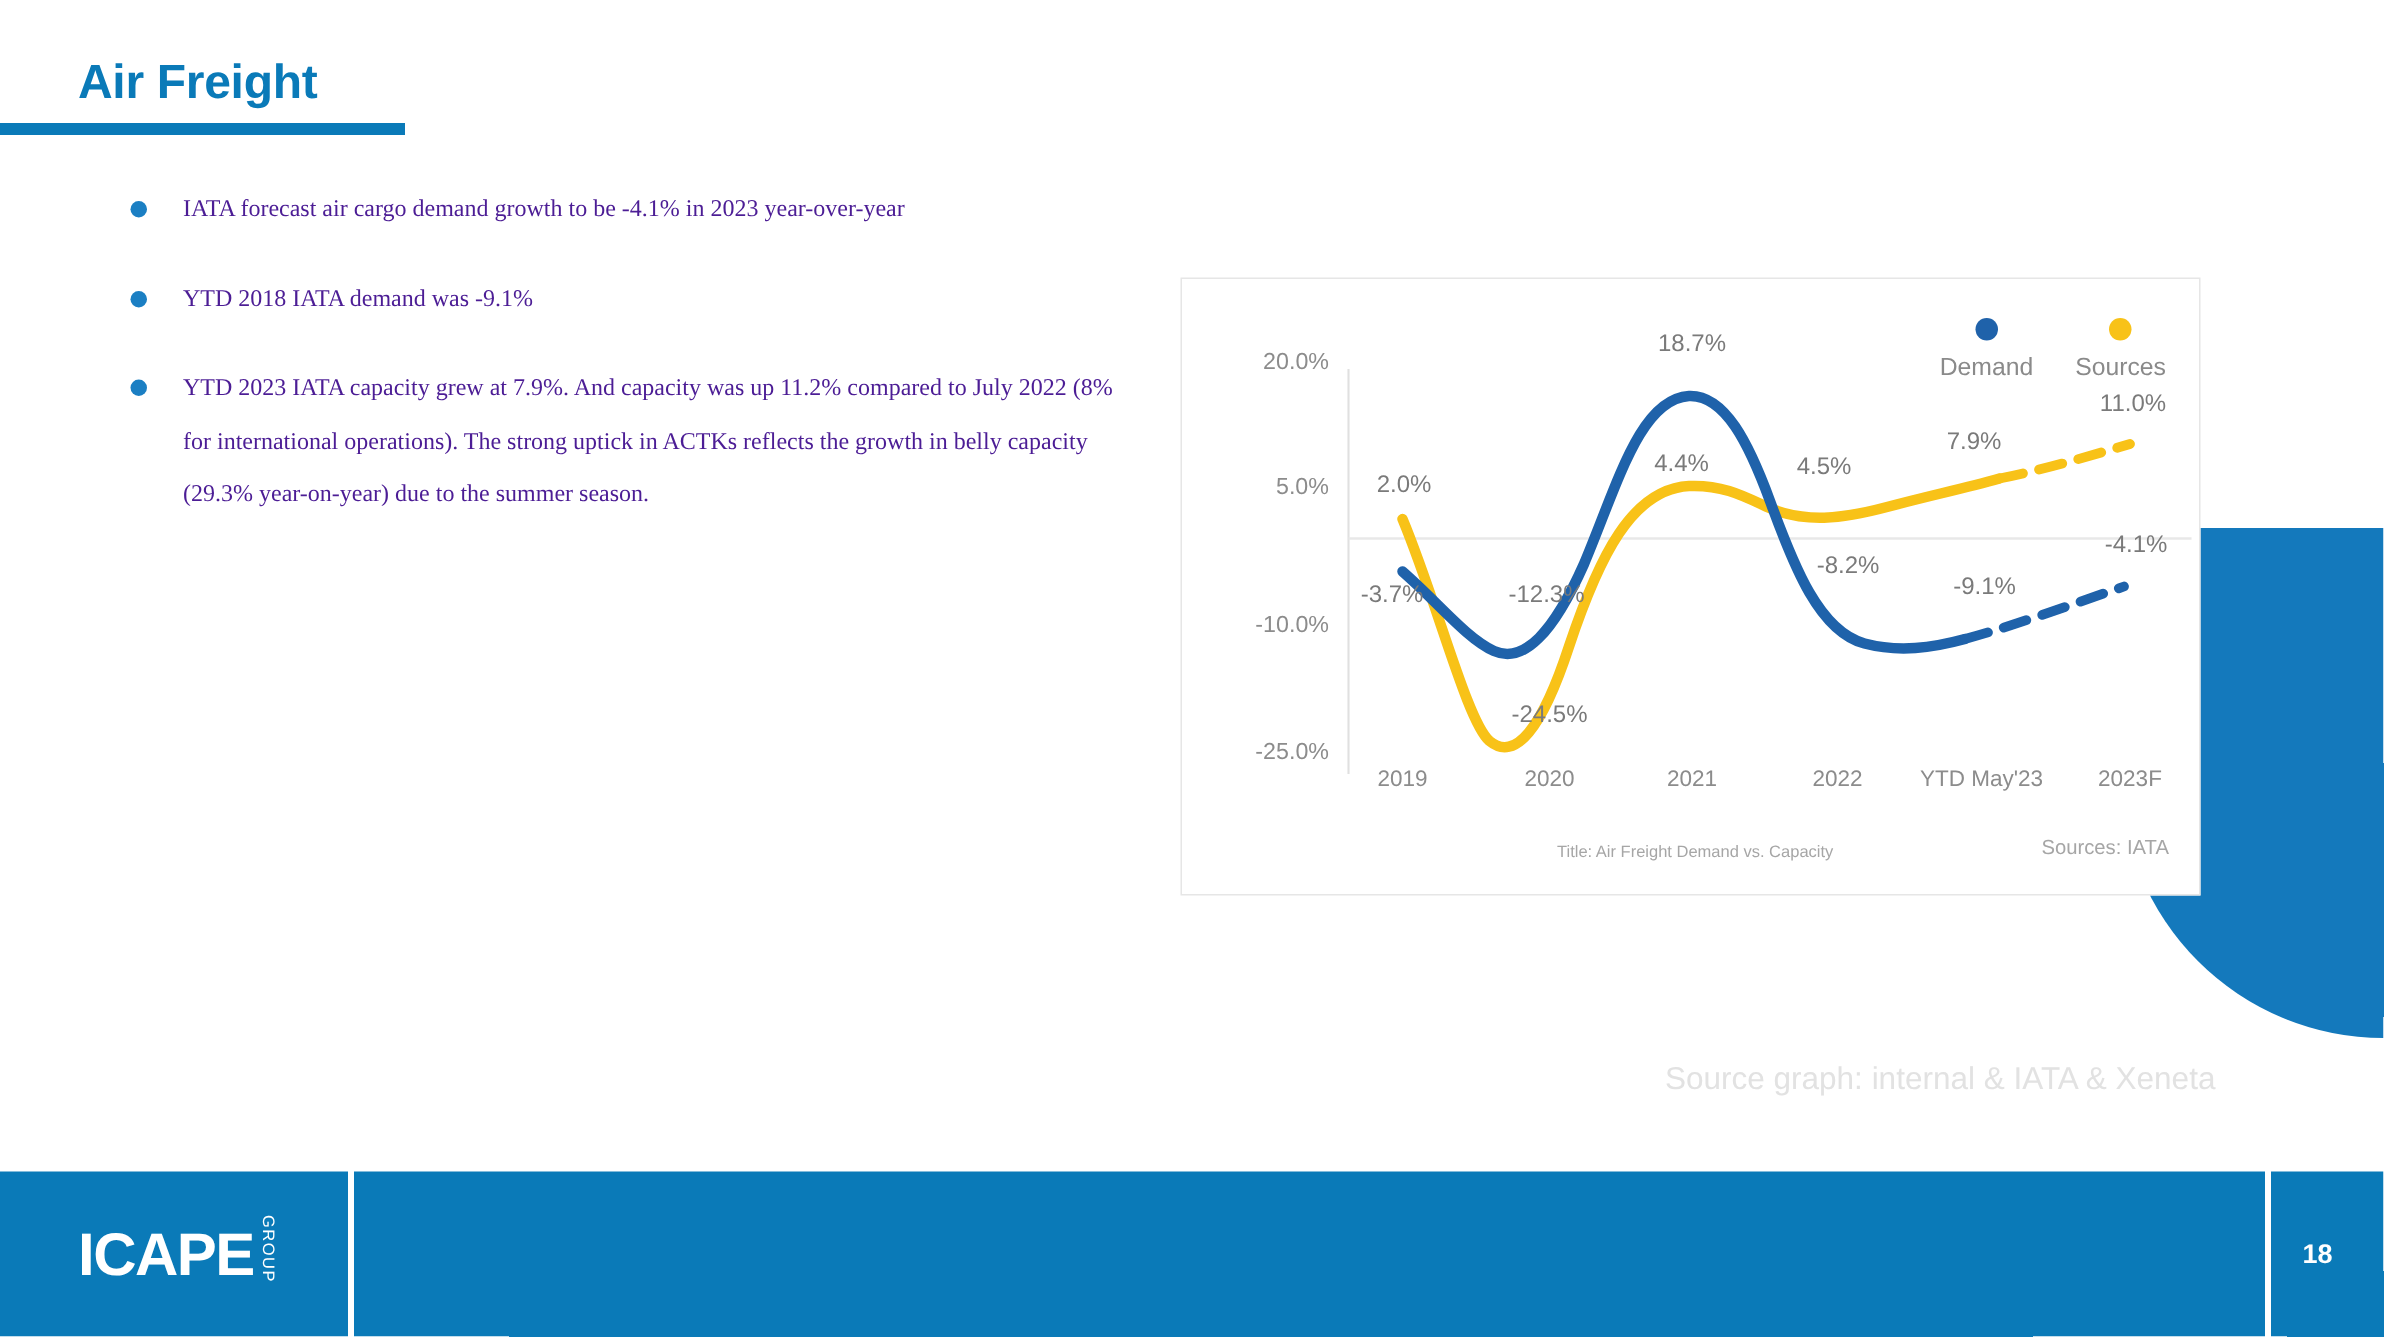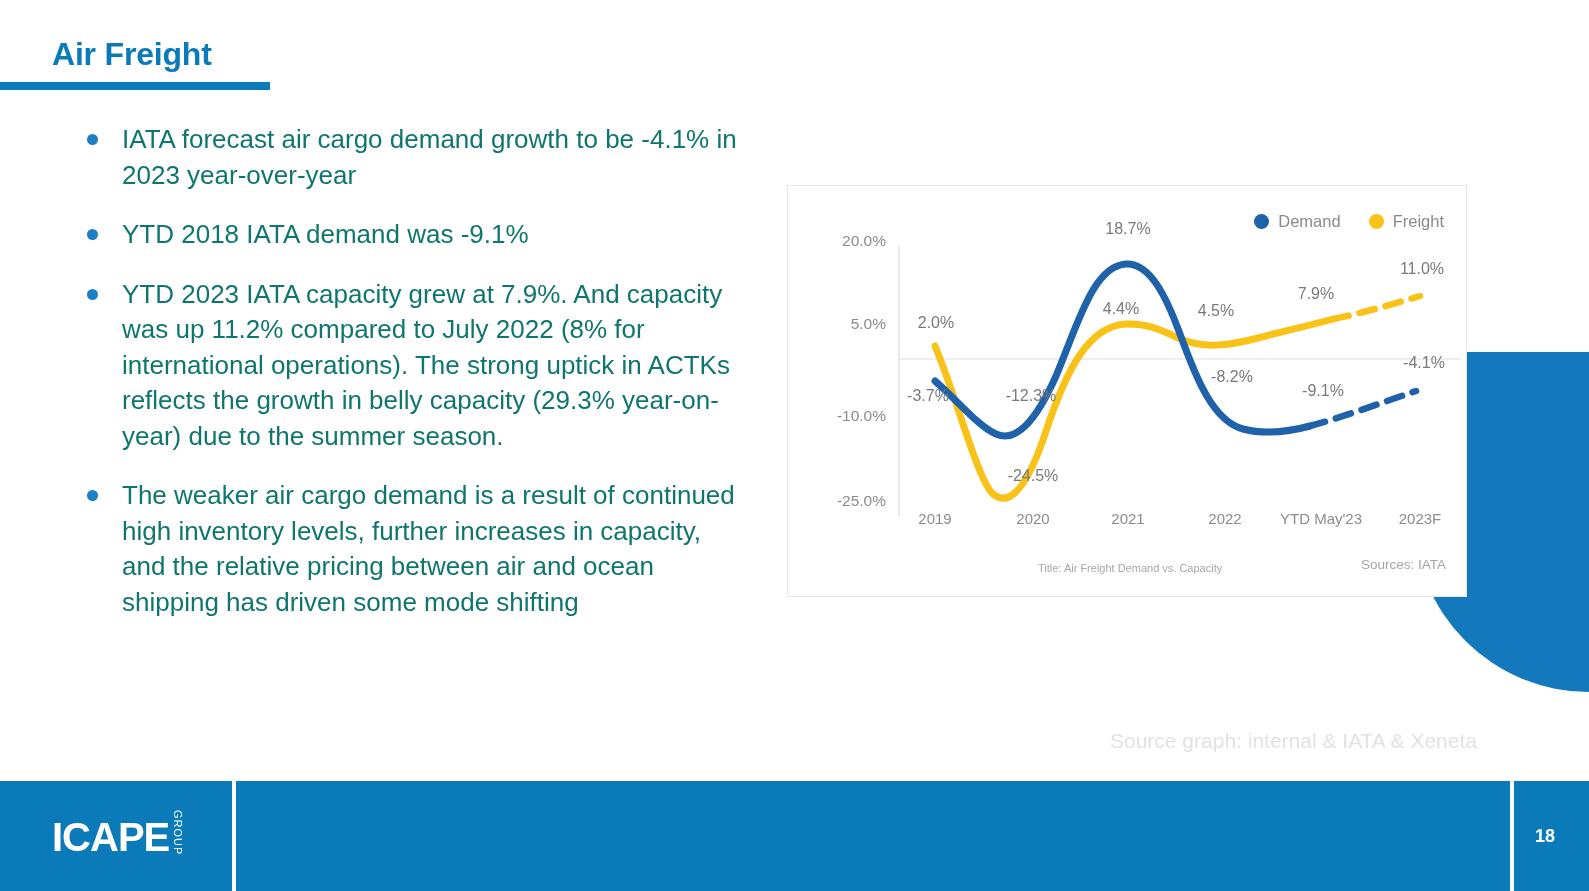--- a/index.html
+++ b/index.html
@@ -30,22 +30,22 @@
     position: relative;
     padding-left: 44px;
     margin-bottom: 24px;
   }
   .bullet-dot {
     position: absolute; left: 9px; top: 12px;
     width: 11px; height: 11px; border-radius: 50%;
     background: #1b7fc3;
   }
   .bullet-text {
-    font-size: 26px; line-height: 35.5px; color: #0f766e;
-    font-family: Liberation Sans, sans-serif;
+    font-size: 16px; line-height: 35.5px; color: #4c1d95;
+    font-family: Liberation Serif, serif;
   }
   .deco-inner {
     position: absolute; right: 0; top: 352px;
     width: 175px; height: 340px;
     background: #1479bc;
     border-bottom-left-radius: 180px;
     z-index: 1;
   }
 
   
@@ -56,40 +56,40 @@
     border: 1px solid #e6e6e6;
     z-index: 2;
   }
   .chart-svg { position: absolute; left: 0; top: 0; width: 680px; height: 412px; }
 
   .legend {
     position: absolute; right: 22px; top: 26px;
     display: flex; gap: 28px; align-items: center;
     z-index: 3;
   }
-  .legend-item { display: flex; align-items: center; gap: 9px; }
+  .legend-item { display: flex; align-items: center; gap: 9px; flex-direction: column; }
   .legend-dot { width: 15px; height: 15px; border-radius: 50%; }
   .legend-label { font-size: 16.5px; color: #8a8a8a; }
 
   .chart-footer-left {
     position: absolute; left: 250px; bottom: 22px;
     font-size: 11px; color: #a6a6a6;
   }
   .chart-footer-right {
     position: absolute; right: 20px; bottom: 24px;
     font-size: 13.5px; color: #a6a6a6;
   }
 
   .axis-label { font-size: 15px; fill: #8c8c8c; font-family: "Liberation Sans", sans-serif; }
   .tick-label { font-size: 15.5px; fill: #8c8c8c; font-family: "Liberation Sans", sans-serif; }
   .data-label { font-size: 16px; fill: #7a7a7a; font-family: "Liberation Sans", sans-serif; }
 
   
   .source-note {
-    position: absolute; left: 1110px; top: 729px;
+    position: absolute; left: 1110px; top: 708px;
     font-size: 21px; color: #e2e2e2;
     z-index: 3;
   }
 
   
   .footer-left {
     position: absolute; left: 0; top: 781px;
     width: 232px; height: 110px; background: #0a7ab8;
   }
   .footer-right {
@@ -134,24 +134,20 @@
       <span class="bullet-dot"></span>
       <div class="bullet-text">IATA forecast air cargo demand growth to be -4.1% in 2023 year-over-year</div>
     </div>
     <div class="bullet-row">
       <span class="bullet-dot"></span>
       <div class="bullet-text">YTD 2018 IATA demand was -9.1%</div>
     </div>
     <div class="bullet-row">
       <span class="bullet-dot"></span>
       <div class="bullet-text">YTD 2023 IATA capacity grew at 7.9%. And capacity was up 11.2% compared to July 2022 (8% for international operations). The strong uptick in ACTKs reflects the growth in belly capacity (29.3% year-on-year) due to the summer season.</div>
-    </div>
-    <div class="bullet-row">
-      <span class="bullet-dot"></span>
-      <div class="bullet-text">The weaker air cargo demand is a result of continued high inventory levels, further increases in capacity, and the relative pricing between air and ocean shipping has driven some mode shifting</div>
     </div>
   </div>
 
   <div class="deco-inner"></div>
 
   <div class="chart-card">
 
     <svg class="chart-svg" viewBox="0 0 680 412">
 
       <line x1="111" y1="60" x2="111" y2="330" stroke="#e0e0e0" stroke-width="1.4"></line>
@@ -197,21 +193,21 @@
       <text class="axis-label" x="632" y="338" text-anchor="middle">2023F</text>
     </svg>
 
     <div class="legend">
       <div class="legend-item">
         <span class="legend-dot" style="background:#1f62aa"></span>
         <span class="legend-label">Demand</span>
       </div>
       <div class="legend-item">
         <span class="legend-dot" style="background:#f8c218"></span>
-        <span class="legend-label">Freight</span>
+        <span class="legend-label">Sources</span>
       </div>
     </div>
 
     <div class="chart-footer-left">Title: Air Freight Demand vs. Capacity</div>
     <div class="chart-footer-right">Sources: IATA</div>
   </div>
 
   <div class="source-note">Source graph: internal &amp; IATA &amp;  Xeneta</div>
 
   <div class="footer-left"></div>

